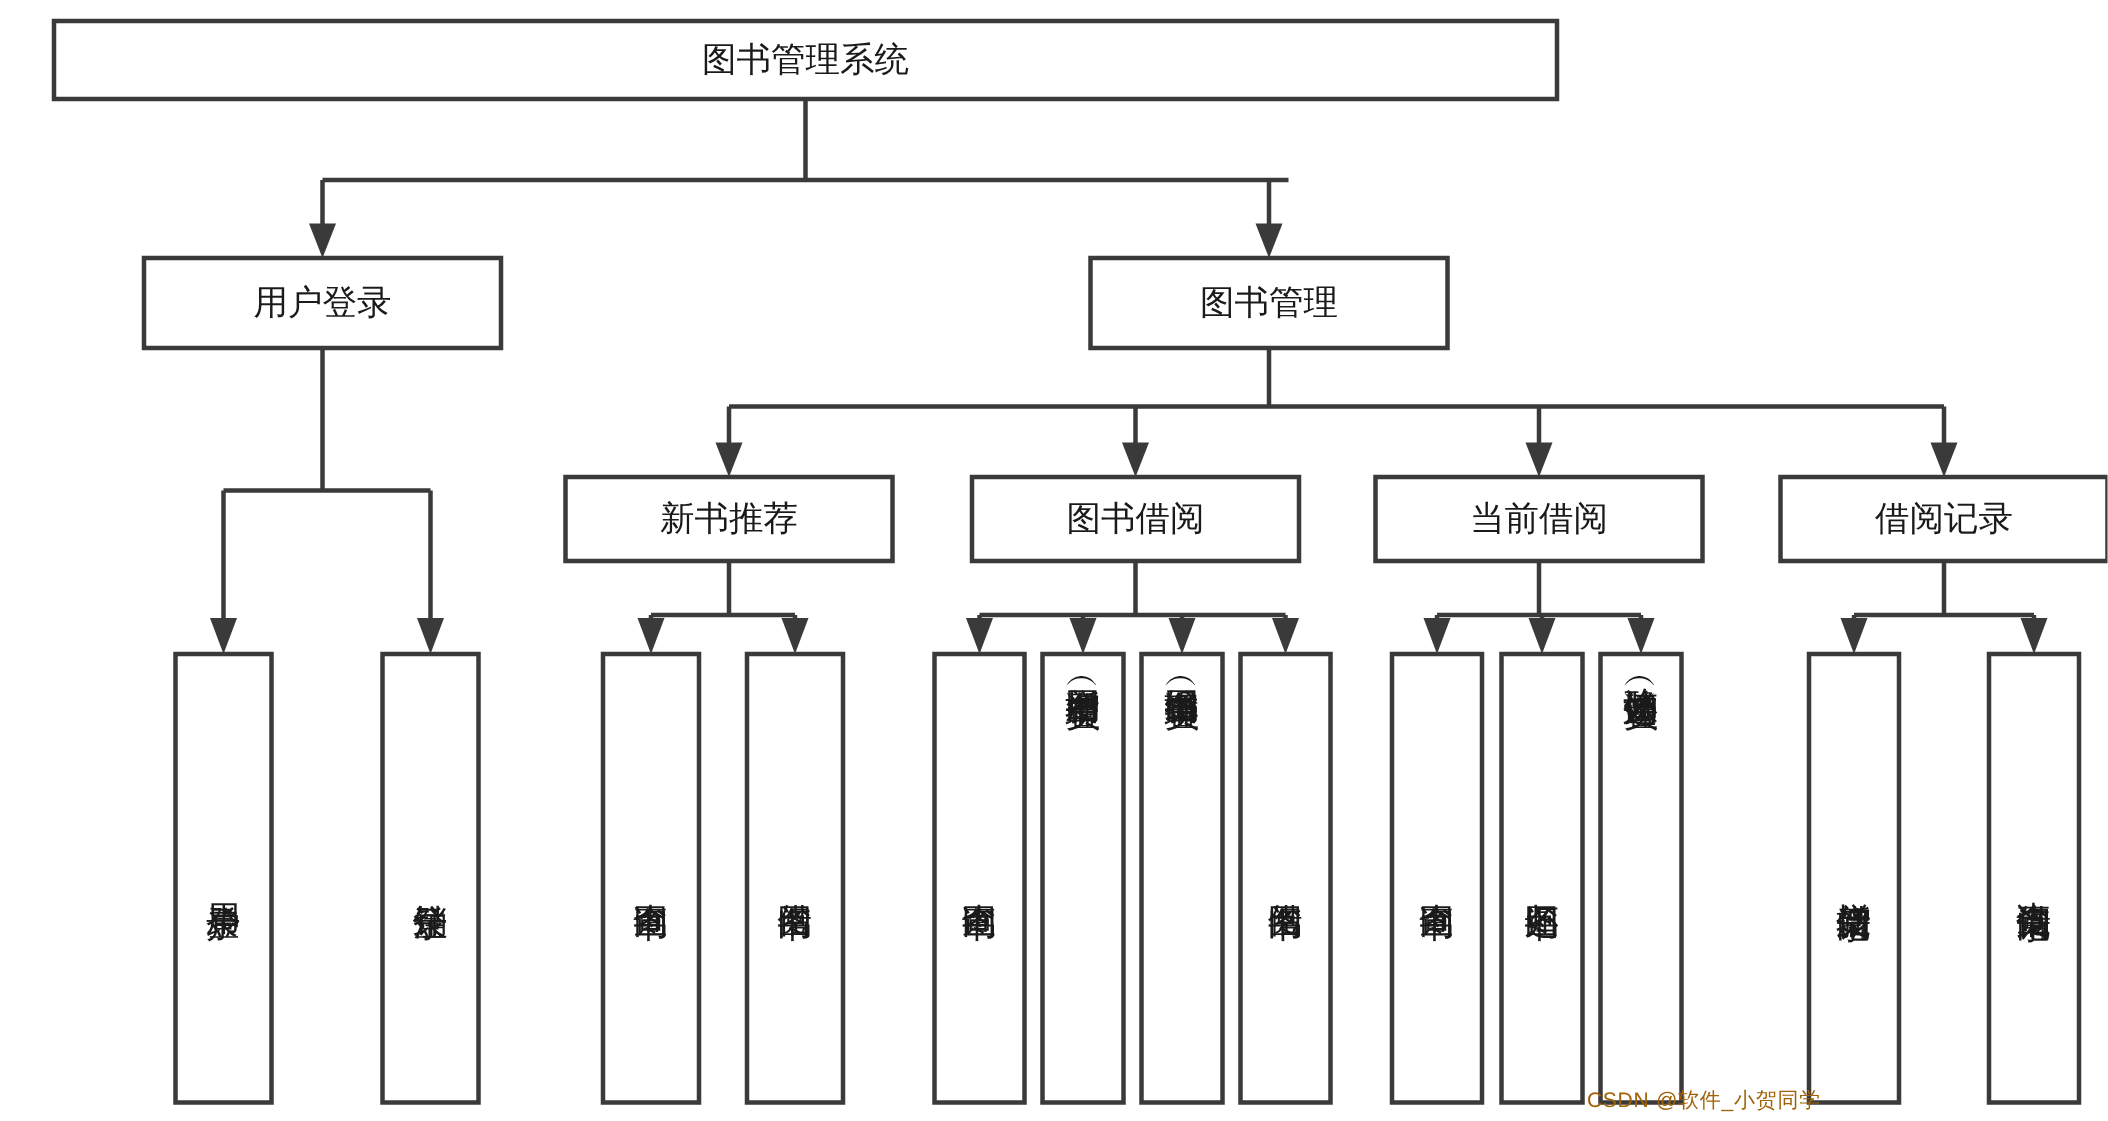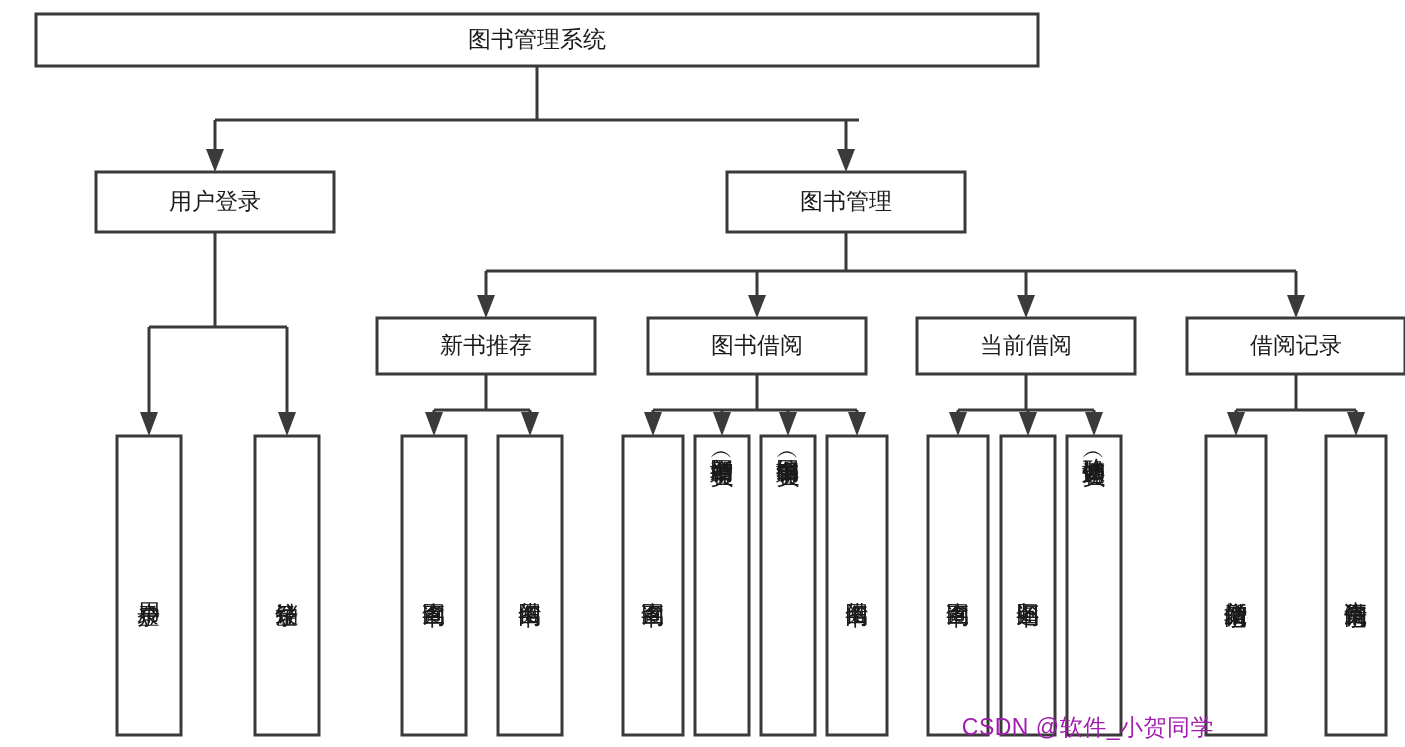--- a/index.html
+++ b/index.html
@@ -69,22 +69,22 @@
     color: #1a1a1a;
     letter-spacing: 1px;
     white-space: nowrap;
     text-align: center;
   }
   .watermark {
     position: absolute;
     right: 6px;
     bottom: 4px;
     font-family: "Liberation Sans", "DejaVu Sans", sans-serif;
-    font-size: 23px;
-    color: #a21caf;
+    font-size: 14px;
+    color: #a16207;
     letter-spacing: 0.5px;
     white-space: nowrap;
   }
 </style>
 </head>
 <body>
 
 <div id="diagram-root">
 
   <svg class="flow" viewBox="0 0 1405 747" xmlns="http://www.w3.org/2000/svg">

